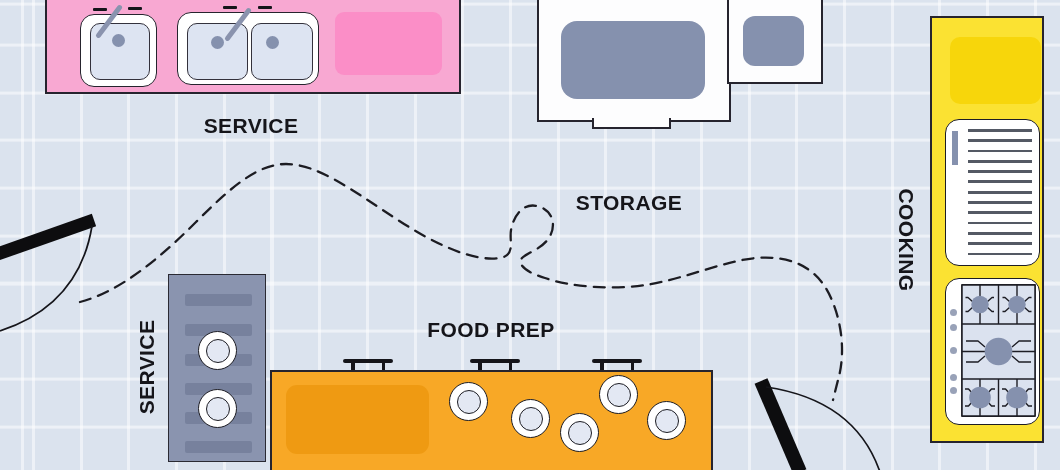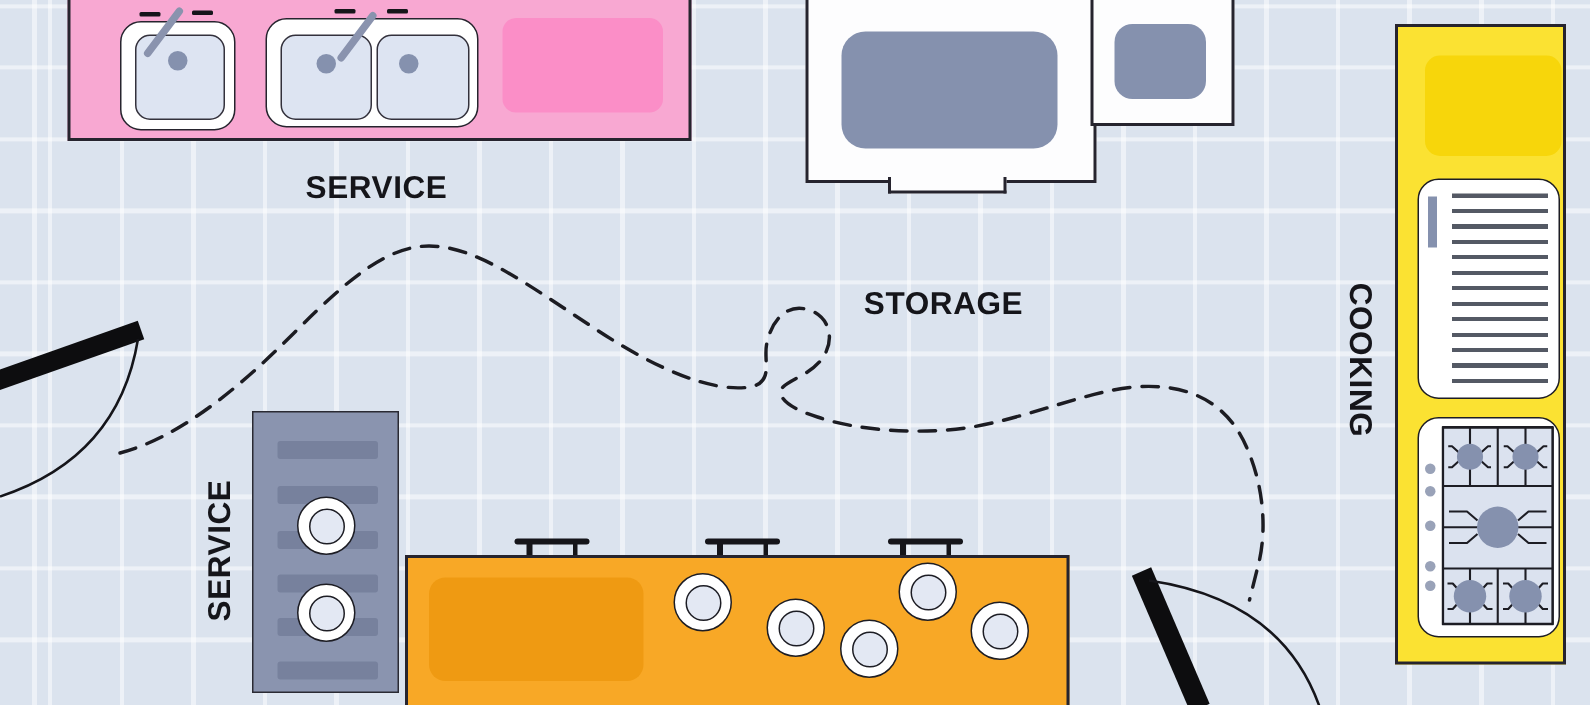--- a/index.html
+++ b/index.html
@@ -183,20 +183,21 @@
   <div class="handle abs" style="left:470px;top:359px;">
       <div class="bar"></div>
       <div class="leg l"></div>
       <div class="leg r"></div>
     </div>
   <div class="handle abs" style="left:592px;top:359px;">
       <div class="bar"></div>
       <div class="leg l"></div>
       <div class="leg r"></div>
     </div>
+  <div class="zone-label" style="left:491px;top:330px;">FOOD PREP</div>
 
   <svg class="overlay" width="1060" height="470" viewBox="0 0 1060 470">
 
     <line x1="-8" y1="256" x2="94" y2="220" stroke="#0d0d0f" stroke-width="13"></line>
     <path d="M 92 226 Q 79 305 0 331" fill="none" stroke="#15151a" stroke-width="1.7"></path>
 
     <line x1="761" y1="381" x2="800" y2="472" stroke="#0d0d0f" stroke-width="14"></line>
     <path d="M 766 387 Q 855 400 880 472" fill="none" stroke="#15151a" stroke-width="1.7"></path>
 
     <path d="M 80 302

